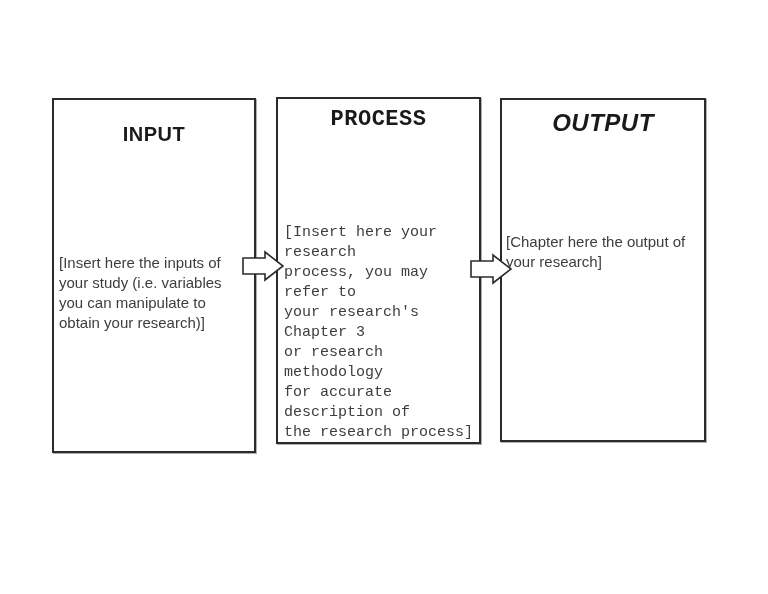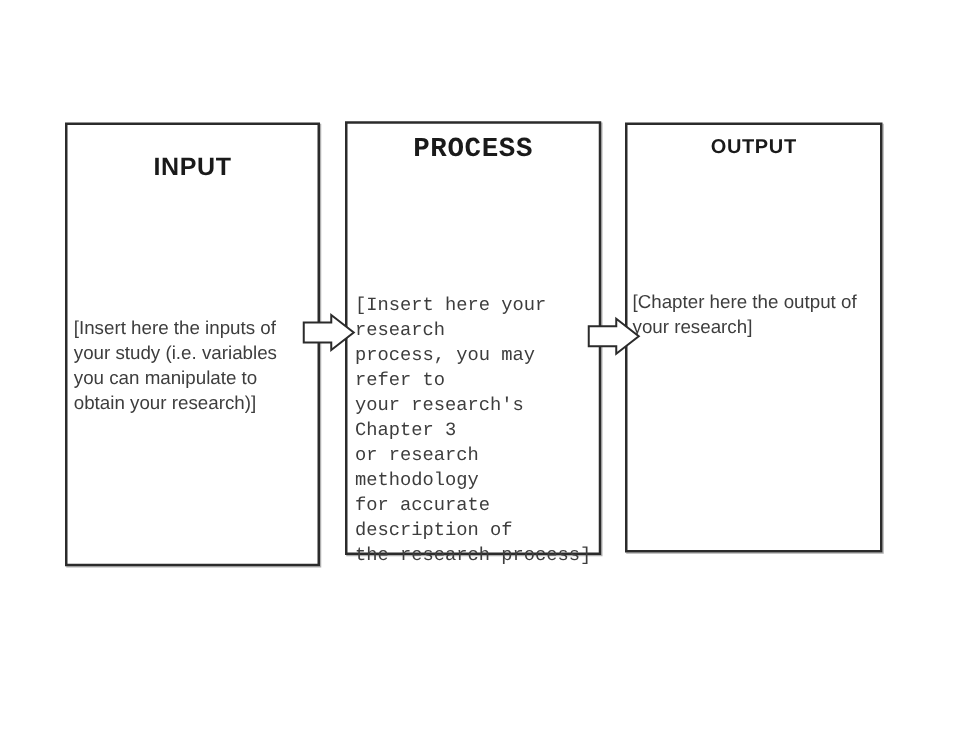--- a/index.html
+++ b/index.html
@@ -30,31 +30,31 @@
     position: absolute;
     left: 0;
     right: 0;
     text-align: center;
     font-weight: bold;
     color: #1a1a1a;
     letter-spacing: 0.5px;
   }
   #box-input .box-title   { top: 23px; font-size: 20px; }
   #box-process .box-title { top: 8px;  font-size: 22px; }
-  #box-output .box-title  { top: 9px;  font-size: 16px; }
+  #box-output .box-title  { top: 9px;  font-size: 24px; font-style: italic; }
 
   .box-body {
     position: absolute;
     font-size: 15px;
     line-height: 20px;
     color: #3d3d3d;
     white-space: pre-line;
   }
   #box-input .box-body   { left: 5px; top: 153px; right: 0; }
-  #box-process .box-body { left: 6px; top: 124px; right: 2px; margin-top: 12px; }
+  #box-process .box-body { left: 6px; top: 124px; right: 2px; }
   #box-output .box-body  { left: 4px; top: 132px; right: 2px; }
 
   .flow-arrow {
     position: absolute;
     width: 44px;
     height: 36px;
   }
   #arrow-1 { left: 241px; top: 248px; }
   #arrow-2 { left: 469px; top: 251px; }
   .flow-arrow polygon {

